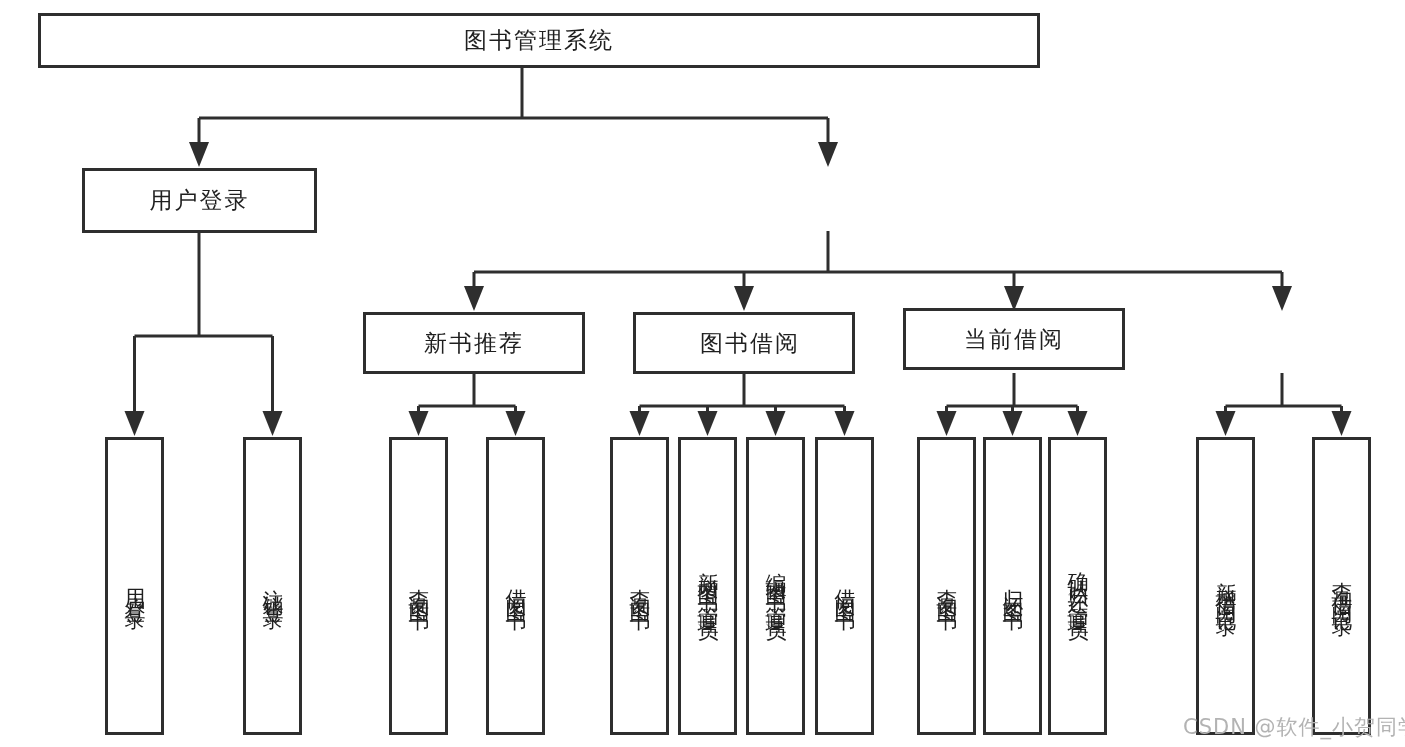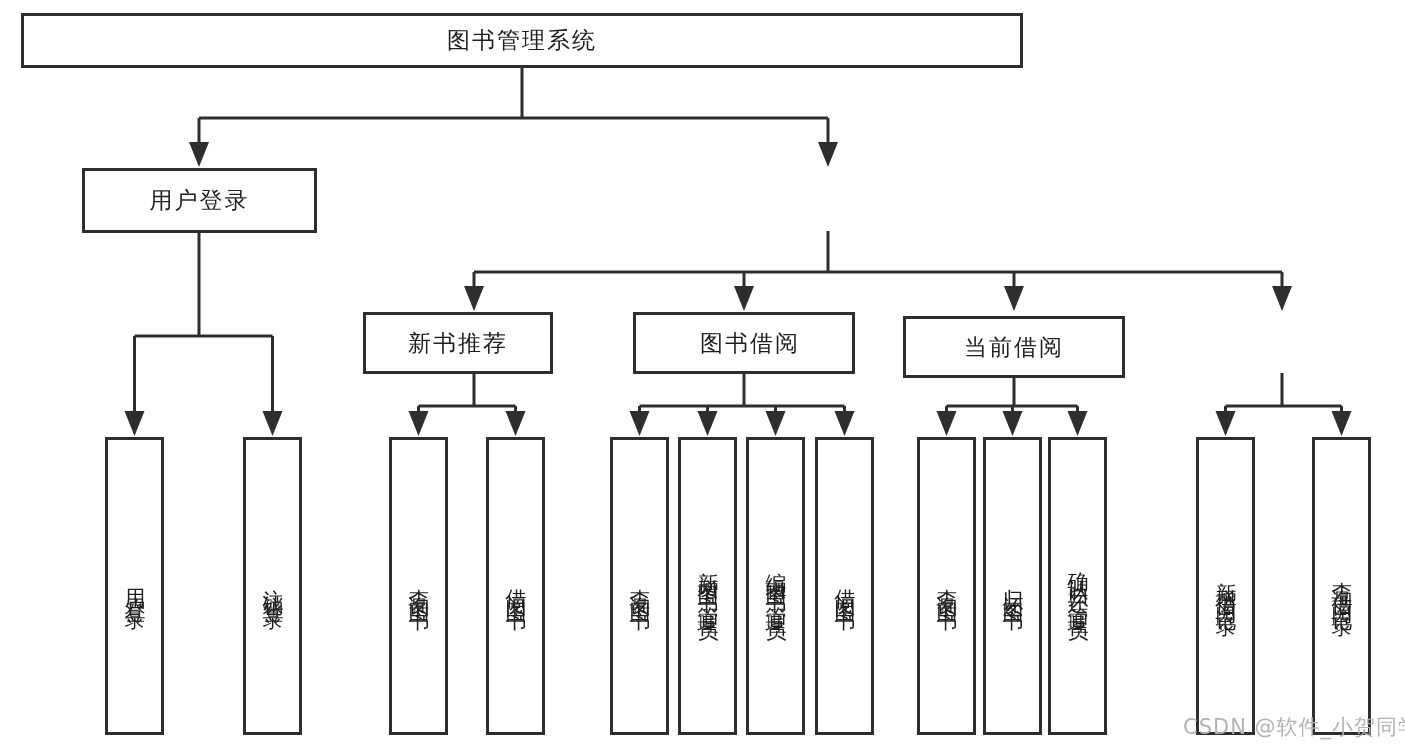--- a/index.html
+++ b/index.html
@@ -93,35 +93,35 @@
     <path class="line" d="M 1014 373 V 406 M 946.5 406 H 1077.5 M 946.5 406 V 414 M 1012.5 406 V 414 M 1077.5 406 V 414"></path>
     <polygon class="arrow" points="936.5,411 956.5,411 946.5,436"></polygon>
     <polygon class="arrow" points="1002.5,411 1022.5,411 1012.5,436"></polygon>
     <polygon class="arrow" points="1067.5,411 1087.5,411 1077.5,436"></polygon>
 
     <path class="line" d="M 1282 373 V 406 M 1225.5 406 H 1341.5 M 1225.5 406 V 414 M 1341.5 406 V 414"></path>
     <polygon class="arrow" points="1215.5,411 1235.5,411 1225.5,436"></polygon>
     <polygon class="arrow" points="1331.5,411 1351.5,411 1341.5,436"></polygon>
   </svg>
 
-  <div class="node" style="left:21px; top:13px; width:1002px; height:55px;">
+  <div class="node" style="left:38px; top:13px; width:1002px; height:55px;">
     <span class="hlabel">图书管理系统</span>
   </div>
 
   <div class="node" style="left:82px; top:168px; width:235px; height:65px;">
     <span class="hlabel">用户登录</span>
   </div>
 
-  <div class="node" style="left:363px; top:312px; width:190px; height:62px;align-items:center;">
+  <div class="node" style="left:363px; top:312px; width:222px; height:62px;align-items:center;">
     <span class="hlabel">新书推荐</span>
   </div>
   <div class="node" style="left:633px; top:312px; width:222px; height:62px;padding-left:12px;">
     <span class="hlabel">图书借阅</span>
   </div>
-  <div class="node" style="left:903px; top:316px; width:222px; height:62px;font-family:Liberation Serif, serif;">
+  <div class="node" style="left:903px; top:308px; width:222px; height:62px;font-family:Liberation Serif, serif;">
     <span class="hlabel">当前借阅</span>
   </div>
 
   <div class="node leaf" style="left:105px;">
     <span class="vtext">用户登录</span>
   </div>
   <div class="node leaf" style="left:243px;">
     <span class="vtext">注销登录</span>
   </div>
 

